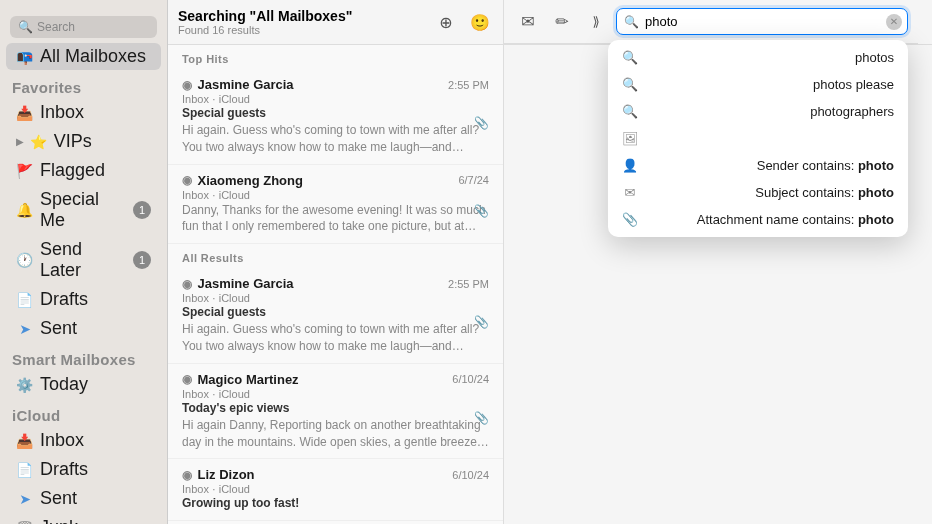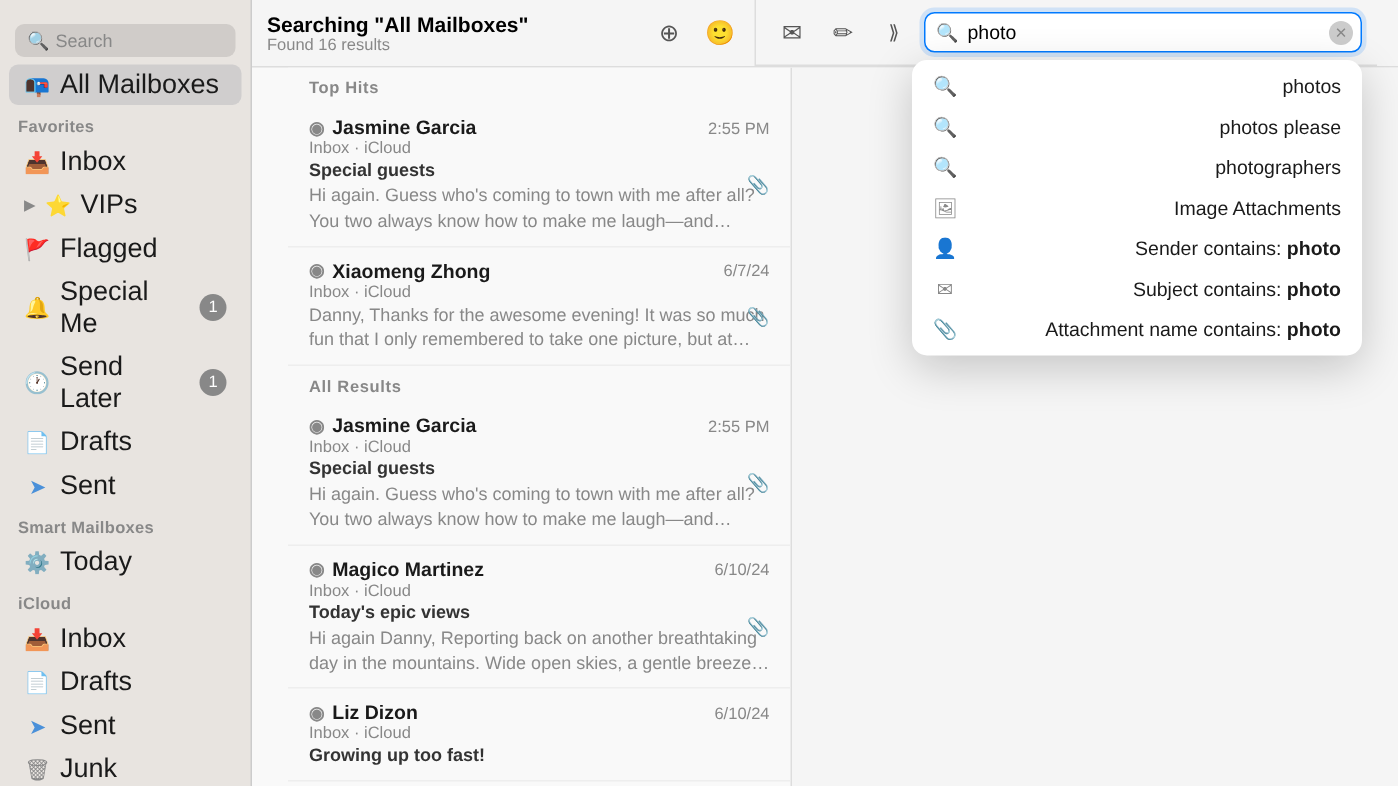--- a/index.html
+++ b/index.html
@@ -20,21 +20,21 @@
       background: #e8e4e0;
       height: 524px;
       display: flex;
       flex-direction: column;
       padding-top: 8px;
       overflow: hidden;
       border-right: 1px solid #ccc;
     }
 
     .sidebar-section-label {
-      font-size: 11px;
+      font-size: 15px;
       font-weight: 600;
       color: #888;
       padding: 8px 28px 2px 12px;
       letter-spacing: 0.02em;
     }
 
     .sidebar-item {
       display: flex;
       align-items: center;
       padding: 3px 10px 3px 10px;
@@ -234,21 +234,20 @@
     .dropdown-item-text {
       flex: 1;
       text-align: right;
     }
 
     
     #content {
       display: flex;
       flex: 1;
       overflow: hidden;
-      padding-left: 24px;
     }
 
     #email-list {
       width: 336px;
       min-width: 336px;
       border-right: 1px solid #ddd;
       overflow-y: auto;
       background: #f9f9f9;
     }
 
@@ -465,21 +464,20 @@
         <div class="dropdown-item">
           <span class="dropdown-item-icon">🔍</span>
           <span class="dropdown-item-text">photos please</span>
         </div>
         <div class="dropdown-item">
           <span class="dropdown-item-icon">🔍</span>
           <span class="dropdown-item-text">photographers</span>
         </div>
         <div class="dropdown-item">
           <span class="dropdown-item-icon">🖼</span>
-          <span class="dropdown-item-text">Image Attachments</span>
         </div>
         <div class="dropdown-item">
           <span class="dropdown-item-icon">👤</span>
           <span class="dropdown-item-text">Sender contains: <strong>photo</strong></span>
         </div>
         <div class="dropdown-item">
           <span class="dropdown-item-icon">✉</span>
           <span class="dropdown-item-text">Subject contains: <strong>photo</strong></span>
         </div>
         <div class="dropdown-item">

